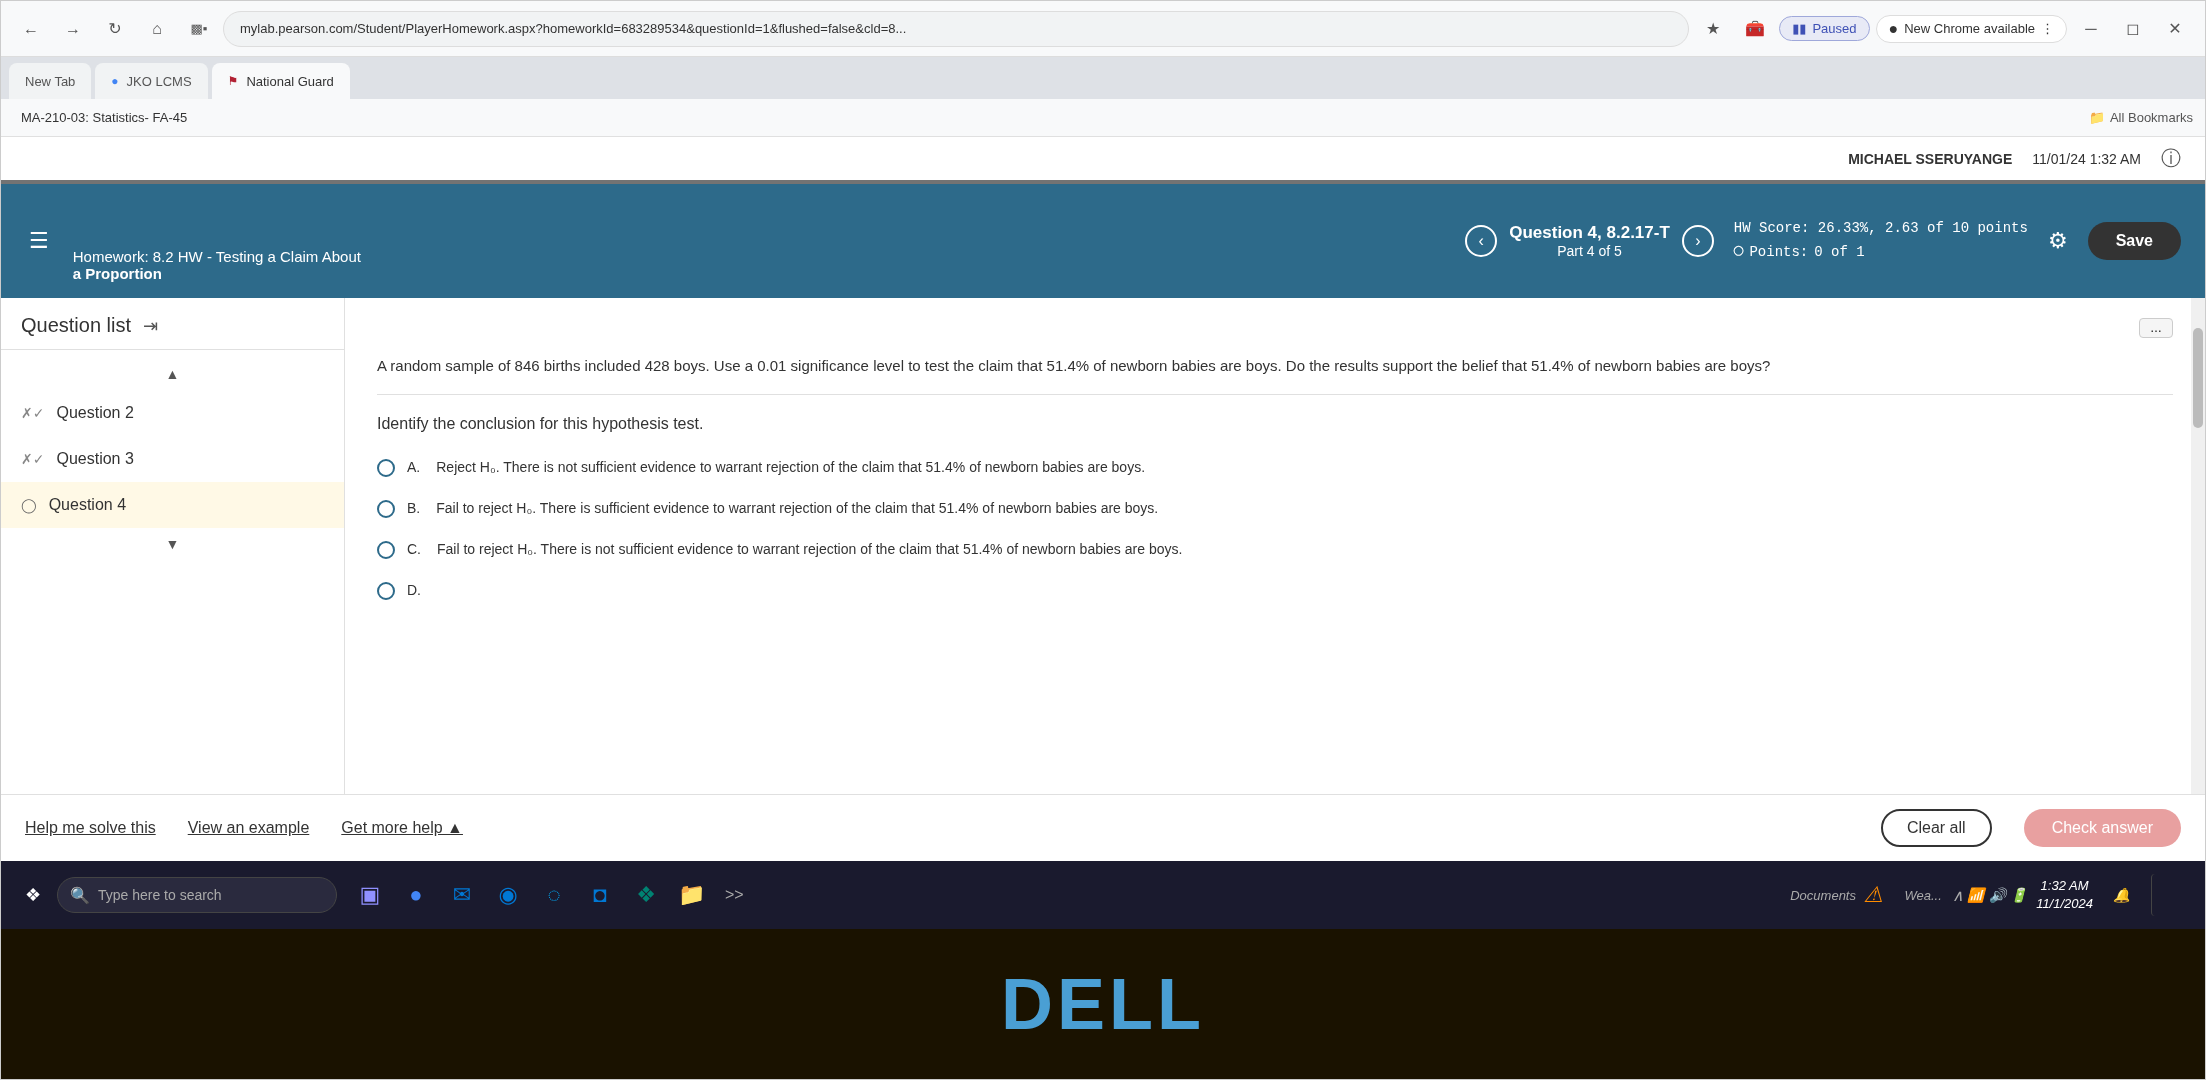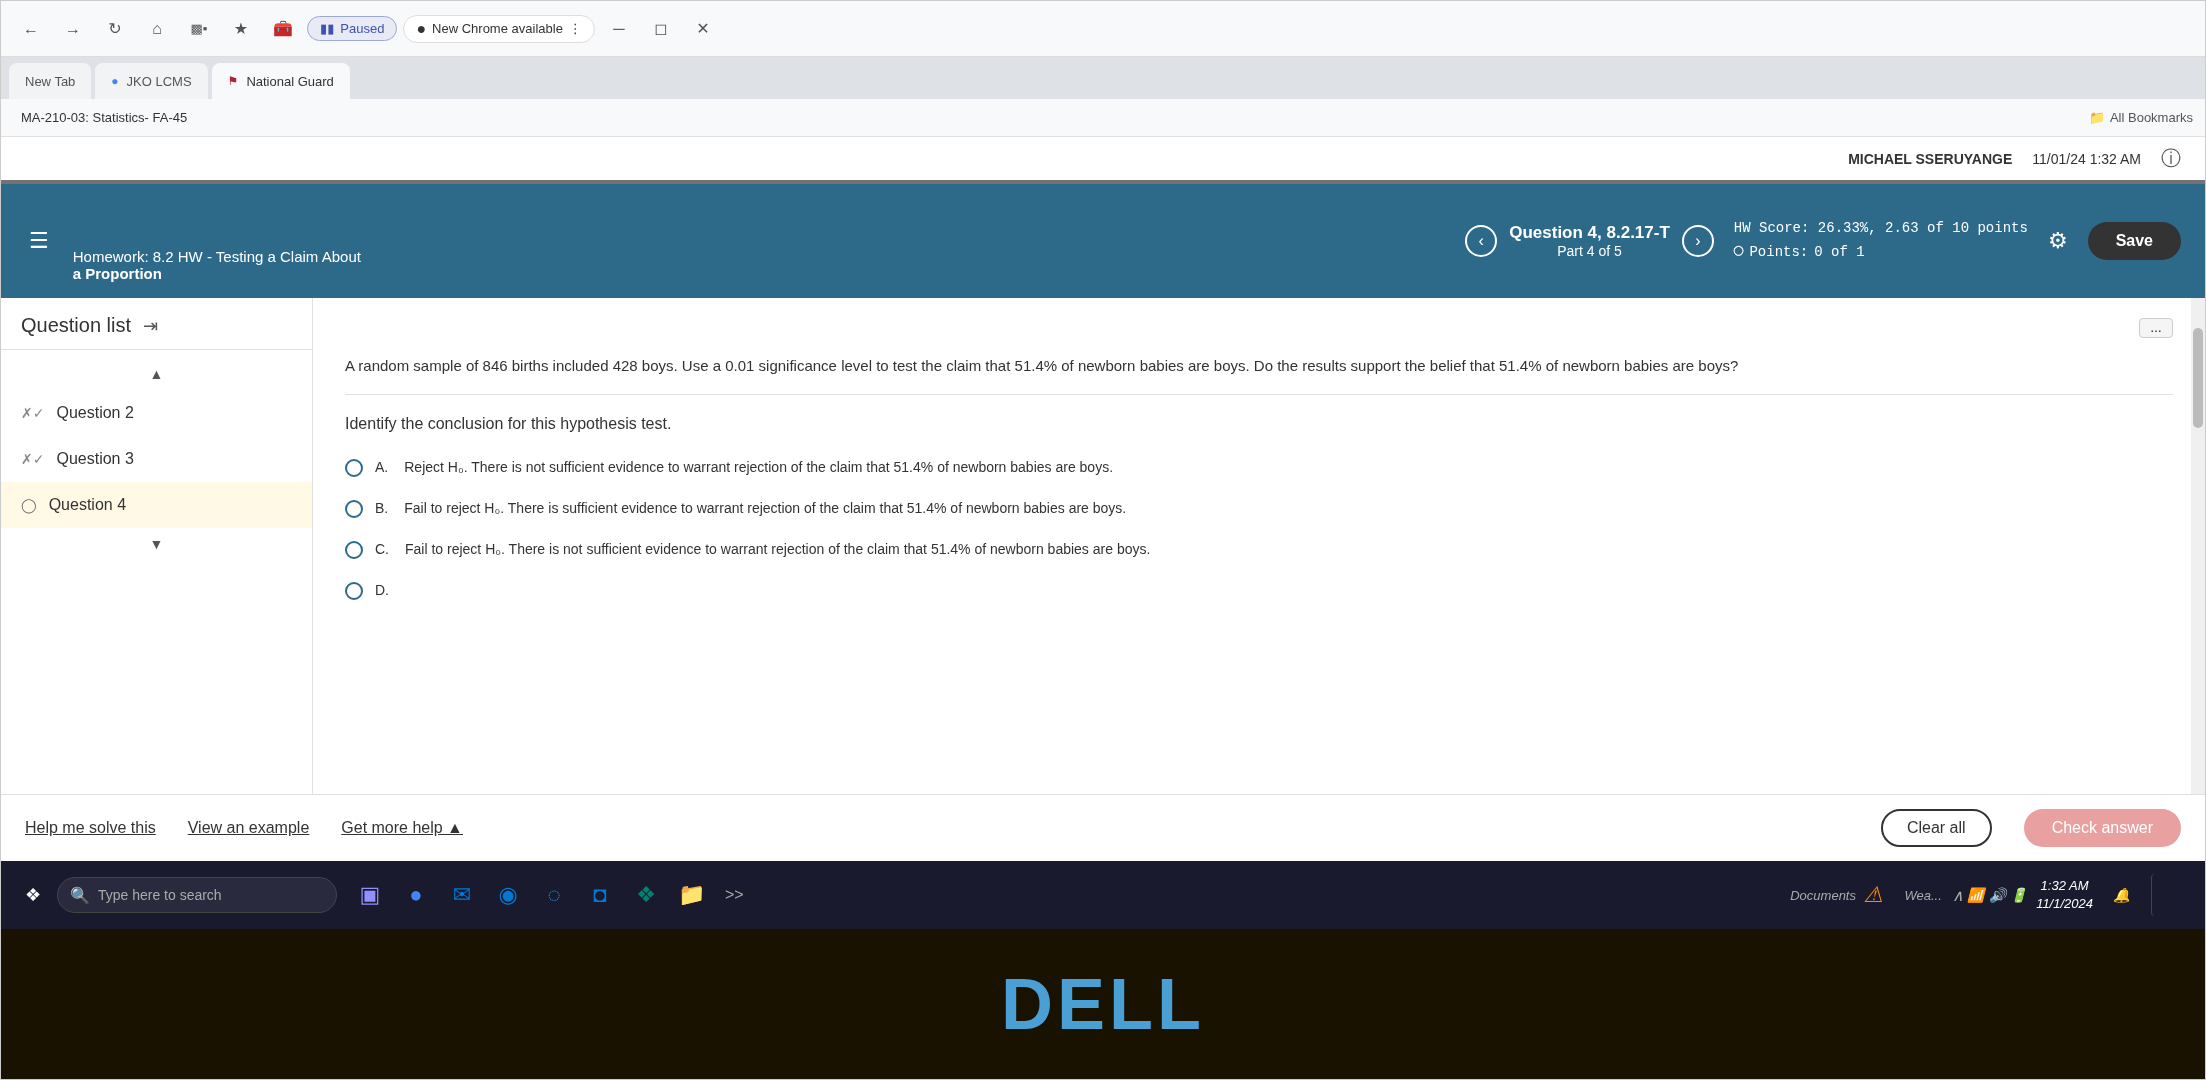--- a/index.html
+++ b/index.html
@@ -227,21 +227,21 @@
 
     
     .content-area {
       display: flex;
       flex: 1;
       overflow: hidden;
     }
 
     
     .sidebar {
-      width: 312px;
+      width: 344px;
       border-right: 1px solid #e0e0e0;
       padding: 16px 0;
       background: white;
     }
     .sidebar-header {
       display: flex;
       align-items: center;
       padding: 0 20px 12px;
       gap: 12px;
     }
@@ -467,20 +467,21 @@
 <body>
 
 <div class="browser-window">
 
   <div class="nav-bar">
     <button class="nav-icon-btn">←</button>
     <button class="nav-icon-btn">→</button>
     <button class="nav-icon-btn">↻</button>
     <button class="nav-icon-btn">⌂</button>
     <button class="nav-icon-btn" style="font-size:13px;">▩▪</button>
+    <div class="url-input" style="display:flex;align-items:center;font-size:13px;color:#333;background:#f1f3f4;border-radius:18px;padding:0 16px;height:36px;flex:1;border:1px solid #ddd;">mylab.pearson.com/Student/PlayerHomework.aspx?homeworkId=683289534&amp;questionId=1&amp;flushed=false&amp;cld=8...</div>
     <button class="star-btn">★</button>
     <button class="extension-btn">🧰</button>
     <div class="paused-badge">
       <span>▮▮</span>
       <span>Paused</span>
     </div>
     <div class="new-chrome-badge">
       <span style="font-size:16px;">●</span>
       <span>New Chrome available</span>
       <span>⋮</span>

